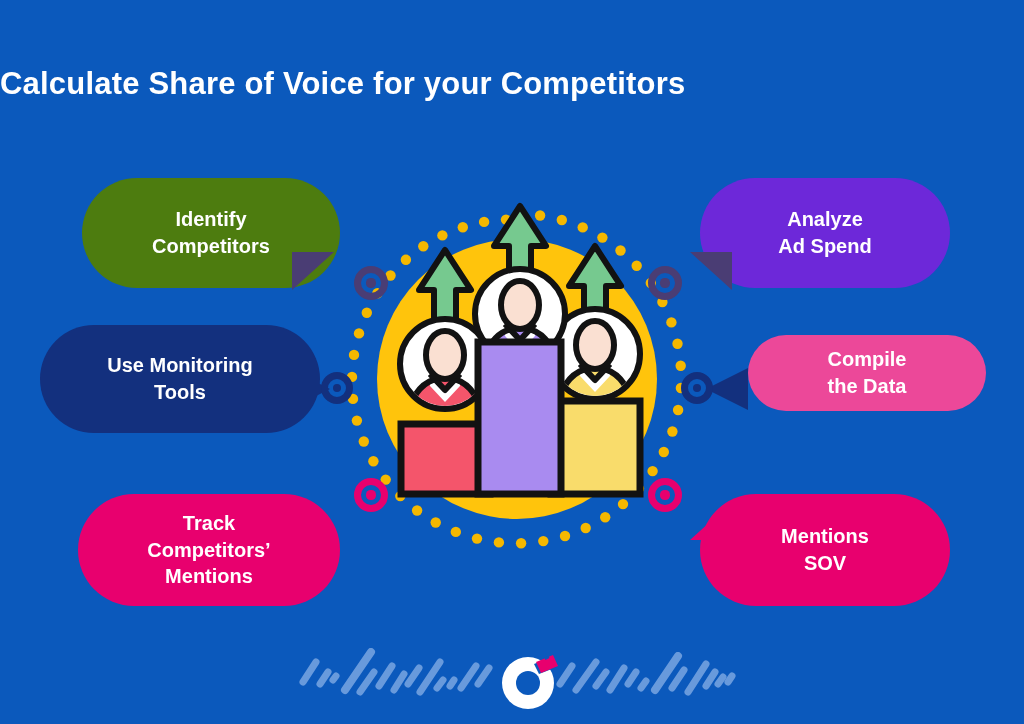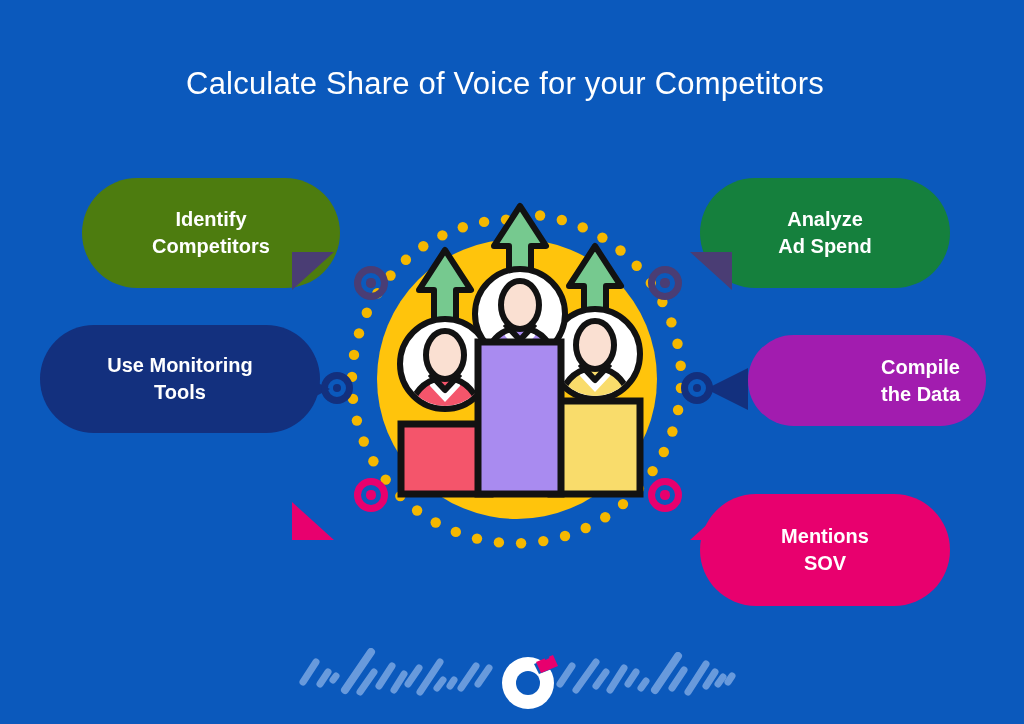--- a/index.html
+++ b/index.html
@@ -20,24 +20,24 @@
     height: 724px;
     background: #0b59bc;
   }
 
   
   .title {
     position: absolute;
     left: 0;
     top: 66px;
     width: 824px;
-    text-align: right;
+    text-align: left;
     color: #ffffff;
     font-size: 31px;
-    font-weight: normal;
+    font-weight: bold;
     letter-spacing: 0.2px;
   }
 
   
   .bubble {
     position: absolute;
     box-sizing: border-box;
     border-radius: 62px;
     display: flex;
     align-items: center;
@@ -225,35 +225,40 @@
 
   <div class="bubble" style="left:40px; top:325px; width:280px; height:108px; background:#13307e;">
     <span class="label">Use Monitoring
 Tools</span>
   </div>
   <div class="tail" style="left:288px; top:368px; border-left:42px solid #13307e; border-top:21px solid transparent; border-bottom:21px solid transparent;"></div>
   <div class="dot" style="left:321px; top:372px; width:32px; height:32px; border:7px solid #13307e;">
     <span class="core" style="background:#13307e;"></span>
   </div>
 
+  <div class="bubble" style="left:78px; top:494px; width:262px; height:112px; background:#e8006e;">
+    <span class="label">Track
+Competitors’
+Mentions</span>
+  </div>
   <div class="tail" style="left:292px; top:502px; border-left:42px solid #e8006e; border-top:38px solid transparent; border-bottom:0 solid transparent;"></div>
   <div class="dot" style="left:354px; top:478px; width:34px; height:34px; border:7px solid #e8006e;">
     <span class="core" style="background:#e8006e;"></span>
   </div>
 
-  <div class="bubble" style="left:700px; top:178px; width:250px; height:110px; background:#15803d;">
+  <div class="bubble" style="left:700px; top:178px; width:250px; height:110px; background:#6d28d9;">
     <span class="label">Analyze
 Ad Spend</span>
   </div>
   <div class="tail" style="left:690px; top:252px; border-right:42px solid #4a3d74; border-bottom:38px solid transparent; border-top:0 solid transparent;"></div>
   <div class="dot" style="left:648px; top:266px; width:34px; height:34px; border:7px solid #4a3d74;">
     <span class="core" style="background:#4a3d74;"></span>
   </div>
 
-  <div class="bubble" style="left:748px; top:335px; width:238px; height:91px; background:#a21caf;justify-content:flex-end;">
+  <div class="bubble" style="left:748px; top:335px; width:238px; height:76px; background:#ec4899;">
     <span class="label">Compile
 the Data</span>
   </div>
   <div class="tail" style="left:706px; top:368px; border-right:42px solid #13307e; border-top:21px solid transparent; border-bottom:21px solid transparent;"></div>
   <div class="dot" style="left:681px; top:372px; width:32px; height:32px; border:7px solid #13307e;">
     <span class="core" style="background:#13307e;"></span>
   </div>
 
   <div class="bubble" style="left:700px; top:494px; width:250px; height:112px; background:#e8006e;">
     <span class="label">Mentions

